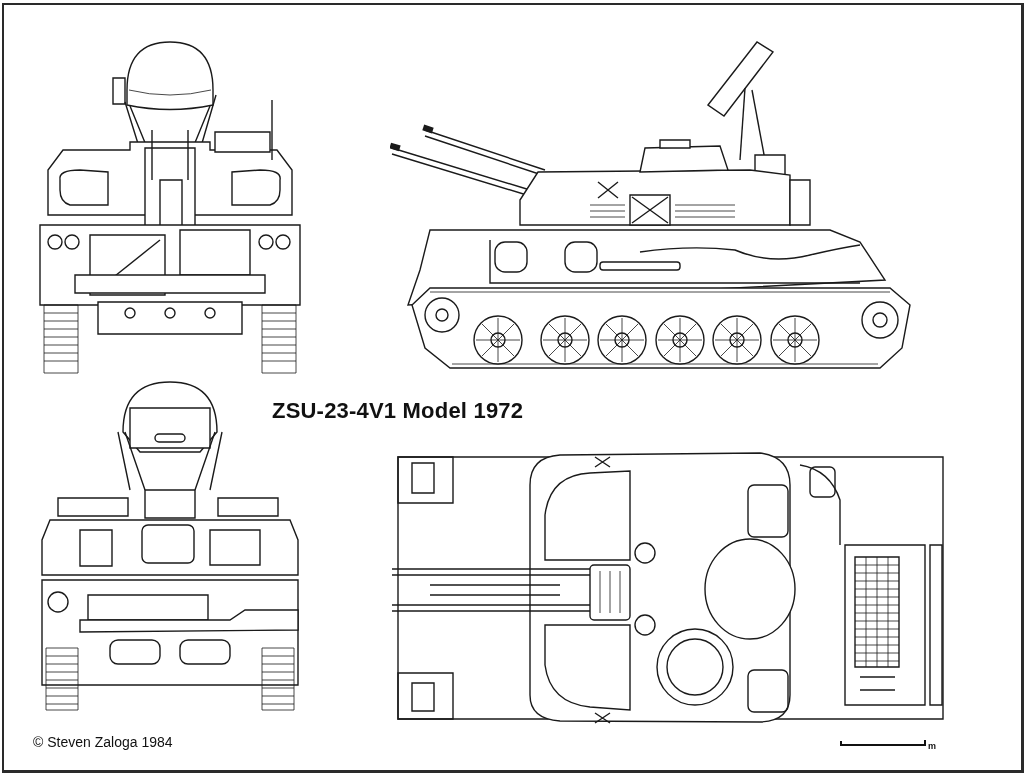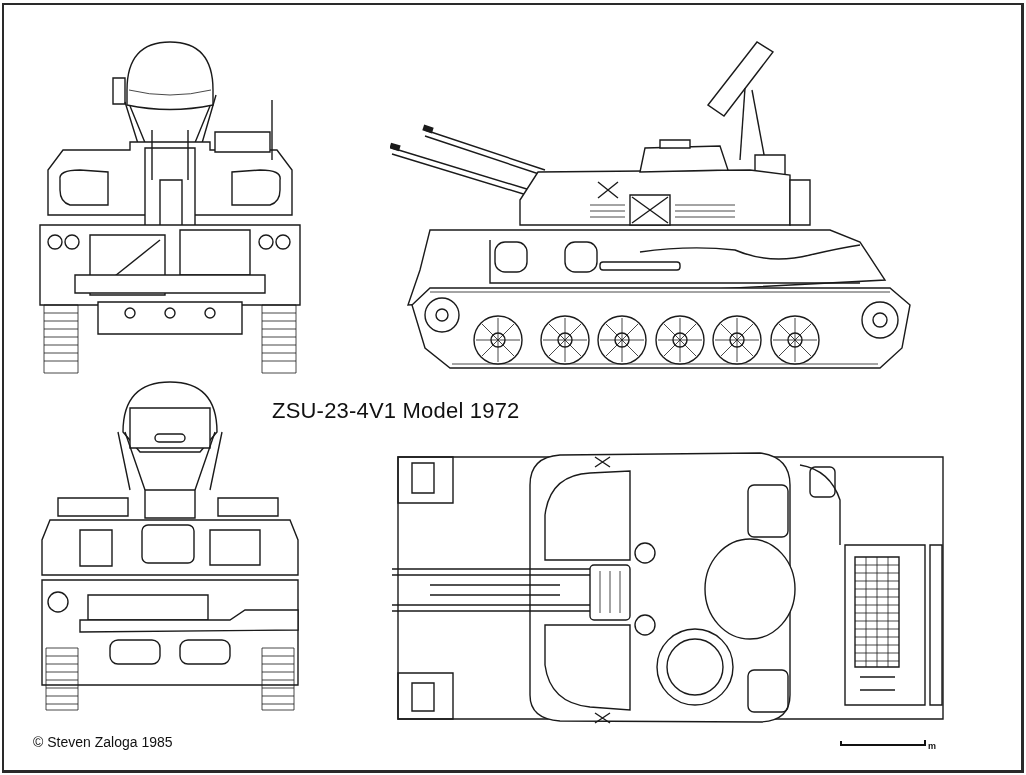--- a/index.html
+++ b/index.html
@@ -1,20 +1,20 @@
 <!DOCTYPE html>
 <html><head>
 <meta charset="utf-8">
 <style>
   html, body { margin:0; padding:0; background:#ffffff; }
   body { width:1026px; height:775px; position:relative; overflow:hidden; font-family:"Liberation Sans", sans-serif; }
   .frame { position:absolute; left:2px; top:3px; width:1017px; height:765px; border:2px solid #2a2a2a; border-right-width:3px; border-bottom-width:3px; background:#fff; box-sizing:content-box; }
   .view { position:absolute; }
   .view svg { display:block; }
-  .title { position:absolute; left:272px; top:398px; font-size:22px; font-weight:normal; color:#111; letter-spacing:0.2px; white-space:nowrap; }
+  .title { position:absolute; left:272px; top:398px; font-size:22px; font-weight:bold; color:#111; letter-spacing:0.2px; white-space:nowrap; }
   .credit { position:absolute; left:33px; top:734px; font-size:14px; color:#111; white-space:nowrap; }
   .scale { position:absolute; left:840px; top:739px; width:100px; height:14px; }
   .scale .bar { position:absolute; left:0; top:5px; width:86px; height:2px; background:#111; }
   .scale .tick-l { position:absolute; left:0; top:2px; width:2px; height:5px; background:#111; }
   .scale .tick-r { position:absolute; left:84px; top:1px; width:2px; height:6px; background:#111; }
   .scale .unit { position:absolute; left:88px; top:2px; font-size:9px; font-weight:bold; color:#111; }
   svg * { vector-effect:non-scaling-stroke; }
   .ln { fill:none; stroke:#1a1a1a; stroke-width:1.4; }
   .lt { fill:none; stroke:#1a1a1a; stroke-width:0.8; }
   .wf { fill:#fff; stroke:#1a1a1a; stroke-width:1.4; }
@@ -199,20 +199,20 @@
     </g>
     <path class="ln" d="M470,232 H505 M470,245 H505"></path>
 
     <path class="ln" d="M410,20 Q440,25 450,55 L450,100"></path>
     <rect class="ln" x="420" y="22" width="25" height="30" rx="5"></rect>
     <rect class="ln" x="540" y="100" width="12" height="160"></rect>
   </svg>
 </div>
 
 <div class="title">ZSU-23-4V1 Model 1972</div>
-<div class="credit">© Steven Zaloga 1985</div>
+<div class="credit">© Steven Zaloga 1984</div>
 
 <div class="scale">
   <div class="bar"></div>
   <div class="tick-l"></div>
   <div class="tick-r"></div>
   <span class="unit">m</span>
 </div>
 
 </body></html>

